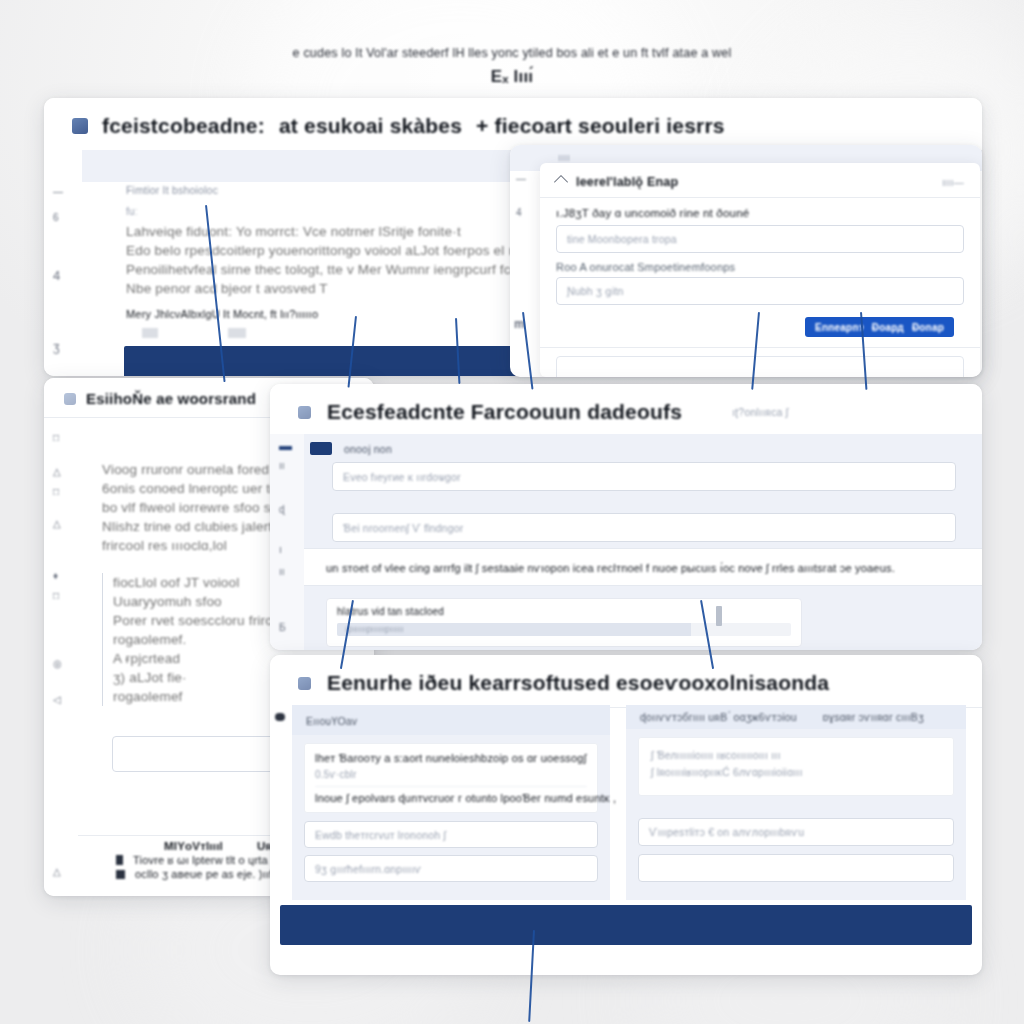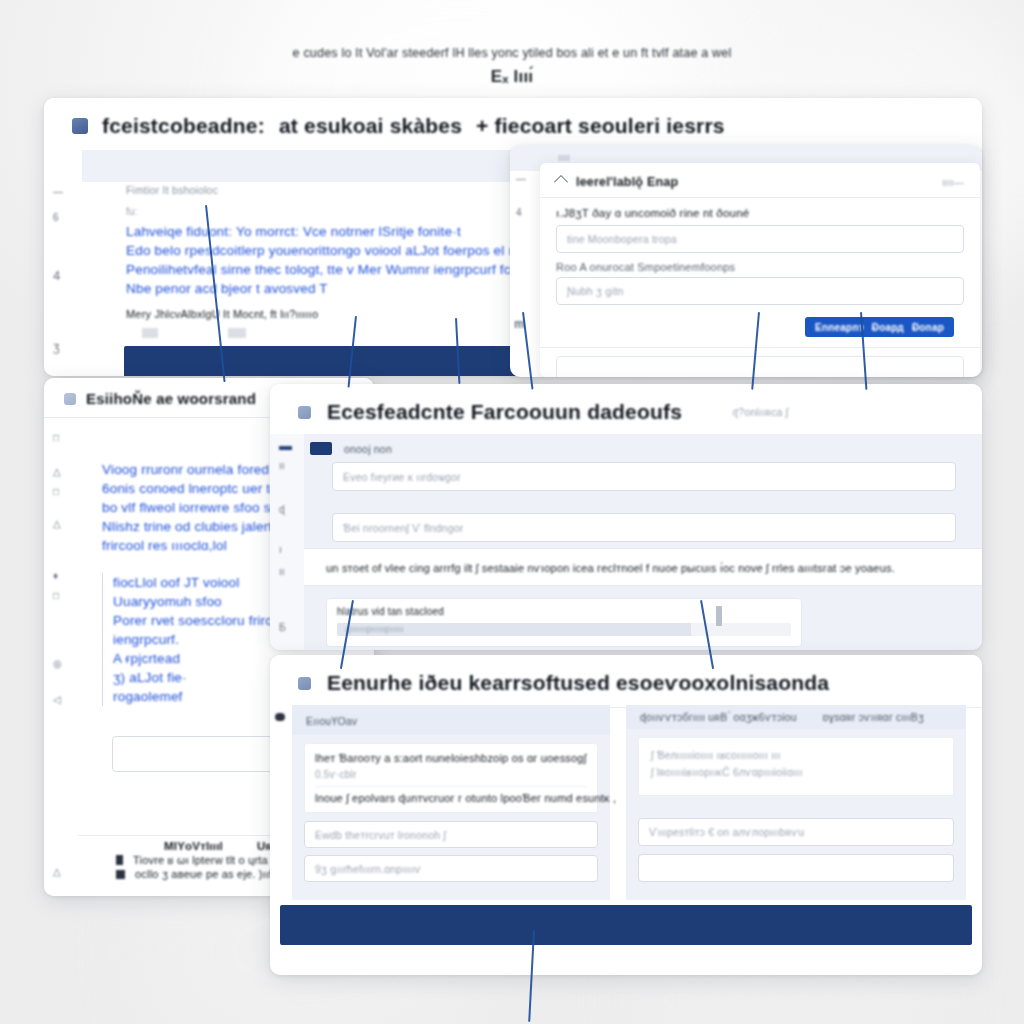--- a/index.html
+++ b/index.html
@@ -32,21 +32,21 @@
     width:16px;height:16px;border-radius:3px;flex:0 0 auto;
     background:linear-gradient(150deg,#4b6ea8,#22417e);
     filter:blur(.6px);opacity:.85;
   }
   
   .bt{
     color:#14181f;filter:blur(.85px);white-space:nowrap;
     letter-spacing:.2px;
   }
   .bt-title{font-size:21px;font-weight:700;filter:blur(1.1px);}
-  .bt-body{font-size:13.5px;filter:blur(.8px);color:#1d4ed8;}
+  .bt-body{font-size:13.5px;filter:blur(.8px);color:#737373;}
   .bt-small{font-size:10.5px;filter:blur(1px);color:#7c8characters;}
   .bt-muted{font-size:10px;filter:blur(1.3px);color:#9aa2b1;}
   .bt-ph{font-size:10.5px;filter:blur(1.2px);color:#9ba3b2;}
 
   .gutter{
     position:absolute;left:0;top:0;bottom:0;width:38px;
     background:#ffffff;border-right:1px solid #eef0f3;
   }
   .gutter-mark{
     position:absolute;left:9px;font-size:10px;color:#6b7280;
@@ -181,21 +181,21 @@
       <div class="bt bt-body" style="line-height:19px;">Vioog rruronr ournela fored  to  rWe</div>
       <div class="bt bt-body" style="line-height:19px;">6onis conoed lneroptc uer  to  oktno</div>
       <div class="bt bt-body" style="line-height:19px;">bo vlf flweol iorrewre sfoo sparyrud</div>
       <div class="bt bt-body" style="line-height:19px;">Nlishz trine od clubies jalertct bjnsn</div>
       <div class="bt bt-body" style="line-height:19px;">frircool res ıııoclɑ,lol</div>
     </div>
     <div style="position:absolute;left:24px;top:155px;border-left:1px solid #d6dbe4;padding-left:10px;">
       <div class="bt bt-body" style="line-height:19px;">fiocLlol oof JT voiool</div>
       <div class="bt bt-body" style="line-height:19px;">Uuaryyomuh sfoo</div>
       <div class="bt bt-body" style="line-height:19px;">Porer rvet soesccloru frircool bu</div>
-      <div class="bt bt-body" style="line-height:19px;">iengrpcurf.</div>
+      <div class="bt bt-body" style="line-height:19px;">rogaolemef.</div>
       <div class="bt bt-body" style="line-height:19px;">A ғpjcrtead</div>
       <div class="bt bt-body" style="line-height:19px;">ʒ) aLJot fie·</div>
       <div class="bt bt-body" style="line-height:19px;">rogaolemef</div>
     </div>
     <div class="field" style="position:absolute;left:34px;top:318px;right:18px;height:34px;"></div>
     <div class="hdr-line" style="position:absolute;left:0;right:0;bottom:60px;"></div>
   </div>
 
   <div style="position:absolute;left:0;right:0;bottom:0;height:60px;">
     <div style="display:flex;gap:34px;padding:4px 0 0 120px;">

